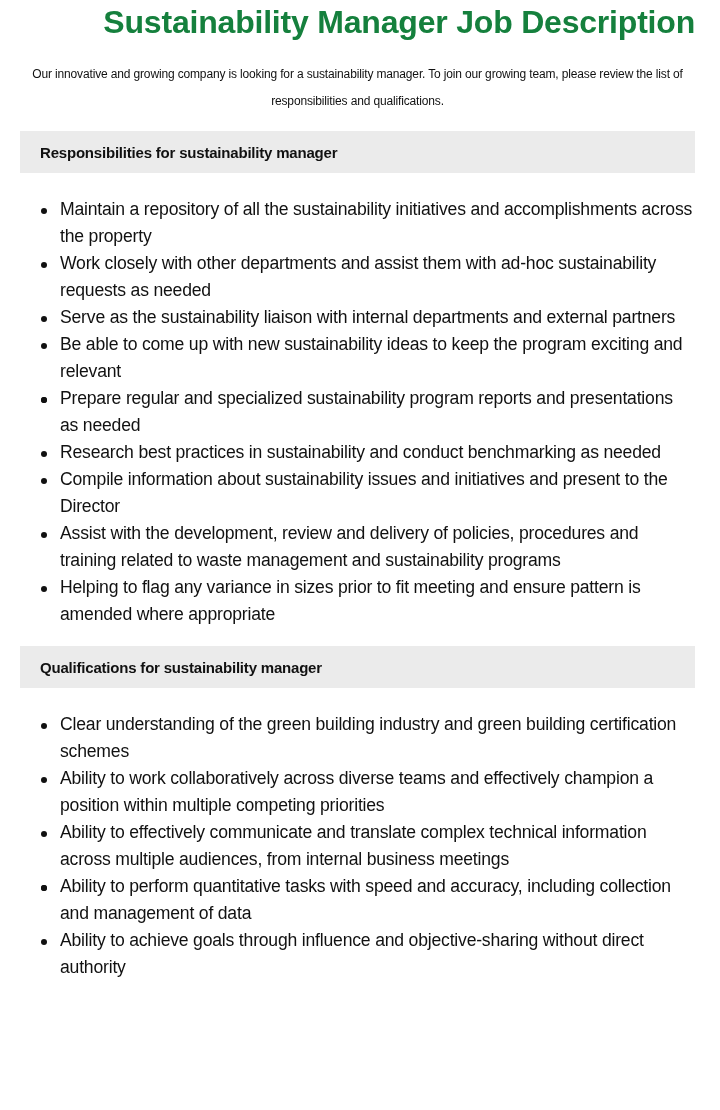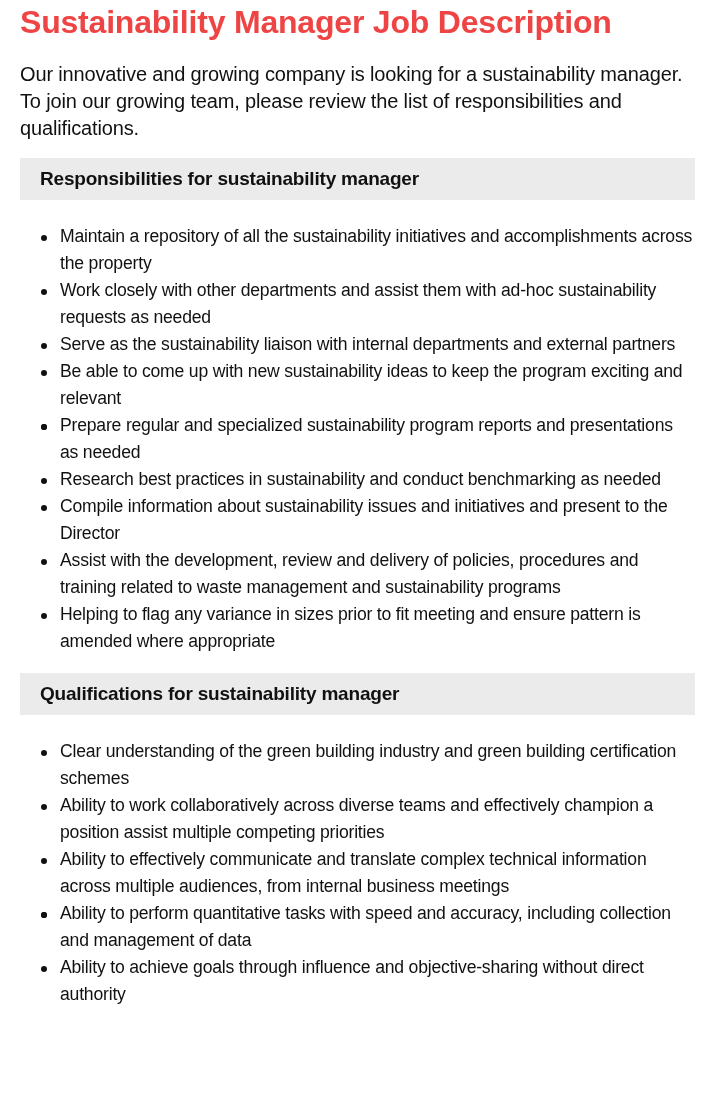--- a/index.html
+++ b/index.html
@@ -18,42 +18,43 @@
       position: relative;
       width: 720px;
       padding: 0 25px 0 20px;
       box-sizing: border-box;
     }
     .page-title {
       margin: 0;
       padding-top: 2px;
       height: 44px;
       line-height: 40px;
-      text-align: left;
+      text-align: right;
       font-size: 32px;
       font-weight: bold;
-      color: #ef4444;
+      color: #15803d;
       letter-spacing: -0.2px;
     }
     .intro {
       margin: 15px 0 0 0;
-      font-size: 20px;
+      font-size: 12px;
       line-height: 27px;
       color: #111111;
       letter-spacing: -0.15px;
+      text-align: center;
     }
     .section-header {
       margin-top: 16px;
       height: 42px;
       background: #ebebeb;
       box-sizing: border-box;
       padding-left: 20px;
       display: flex;
       align-items: center;
-      font-size: 19px;
+      font-size: 15px;
       font-weight: bold;
       color: #111111;
       letter-spacing: -0.2px;
     }
     .section-header.second {
       margin-top: 18px;
     }
     ul.bullet-list {
       list-style: none;
       margin: 23px 0 0 0;
@@ -97,20 +98,20 @@
       <li><span class="bullet"></span><span>Compile information about sustainability issues and initiatives and present to the Director</span></li>
       <li><span class="bullet"></span><span>Assist with the development, review and delivery of policies, procedures and training related to waste management and sustainability programs</span></li>
       <li><span class="bullet"></span><span>Helping to flag any variance in sizes prior to fit meeting and ensure pattern is amended where appropriate</span></li>
     </ul>
   </section>
 
   <section>
     <div class="section-header second">Qualifications for sustainability manager</div>
     <ul class="bullet-list">
       <li><span class="bullet"></span><span>Clear understanding of the green building industry and green building certification schemes</span></li>
-      <li><span class="bullet"></span><span>Ability to work collaboratively across diverse teams and effectively champion a position assist multiple competing priorities</span></li>
+      <li><span class="bullet"></span><span>Ability to work collaboratively across diverse teams and effectively champion a position within multiple competing priorities</span></li>
       <li><span class="bullet"></span><span>Ability to effectively communicate and translate complex technical information across multiple audiences, from internal business meetings</span></li>
       <li><span class="bullet"></span></li>
       <li><span class="bullet"></span><span>Ability to perform quantitative tasks with speed and accuracy, including collection and management of data</span></li>
       <li><span class="bullet"></span><span>Ability to achieve goals through influence and objective-sharing without direct authority</span></li>
     </ul>
   </section>
 </div>
 
 </body></html>

